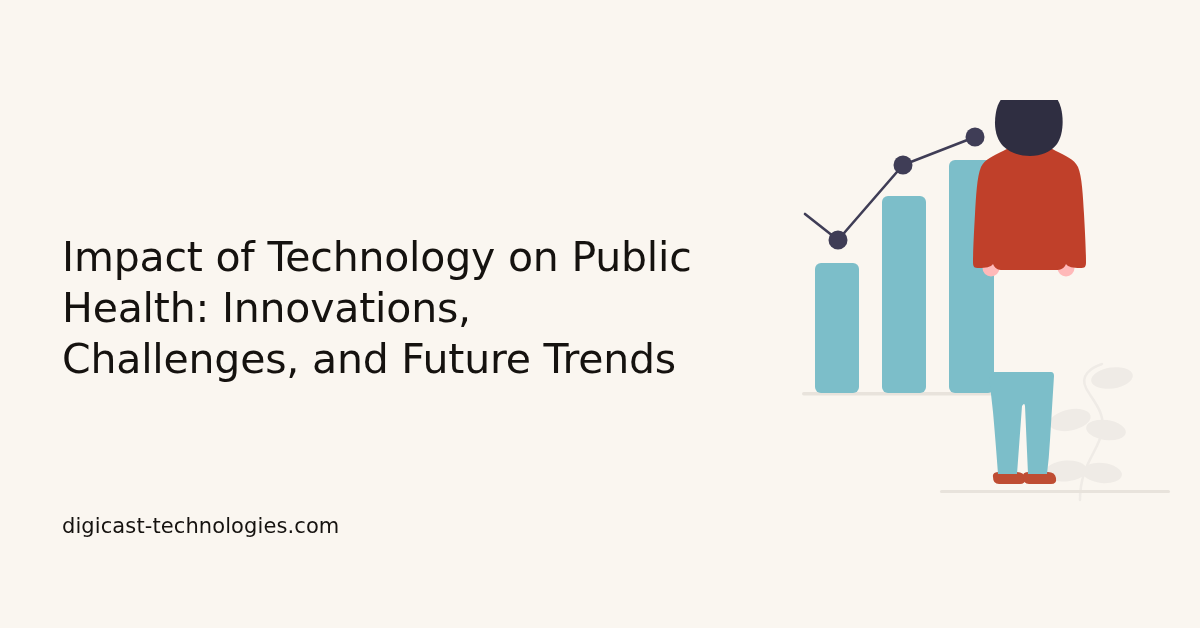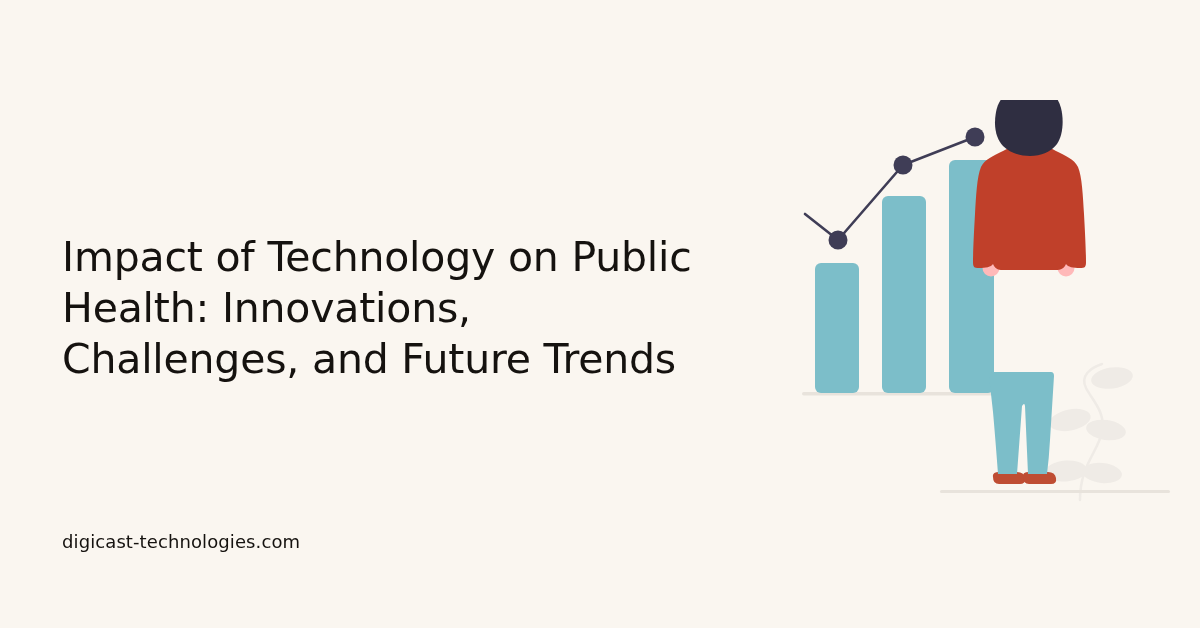--- a/index.html
+++ b/index.html
@@ -35,25 +35,25 @@
     font-family: "DejaVu Sans", "Liberation Sans", sans-serif;
     font-size: 41px;
     line-height: 51px;
     font-weight: 400;
     letter-spacing: -0.2px;
     color: #15120f;
     white-space: pre-line;
   }
   .site-url {
     position: absolute;
-    top: 528px;
+    top: 512px;
     left: 0;
     margin: 0;
     font-family: "DejaVu Sans", "Liberation Sans", sans-serif;
-    font-size: 18px;
+    font-size: 21px;
     line-height: 28px;
     font-weight: 400;
     color: #15120f;
     letter-spacing: 0.1px;
   }
   .illustration {
     position: absolute;
     left: 780px;
     top: 100px;
     width: 410px;

